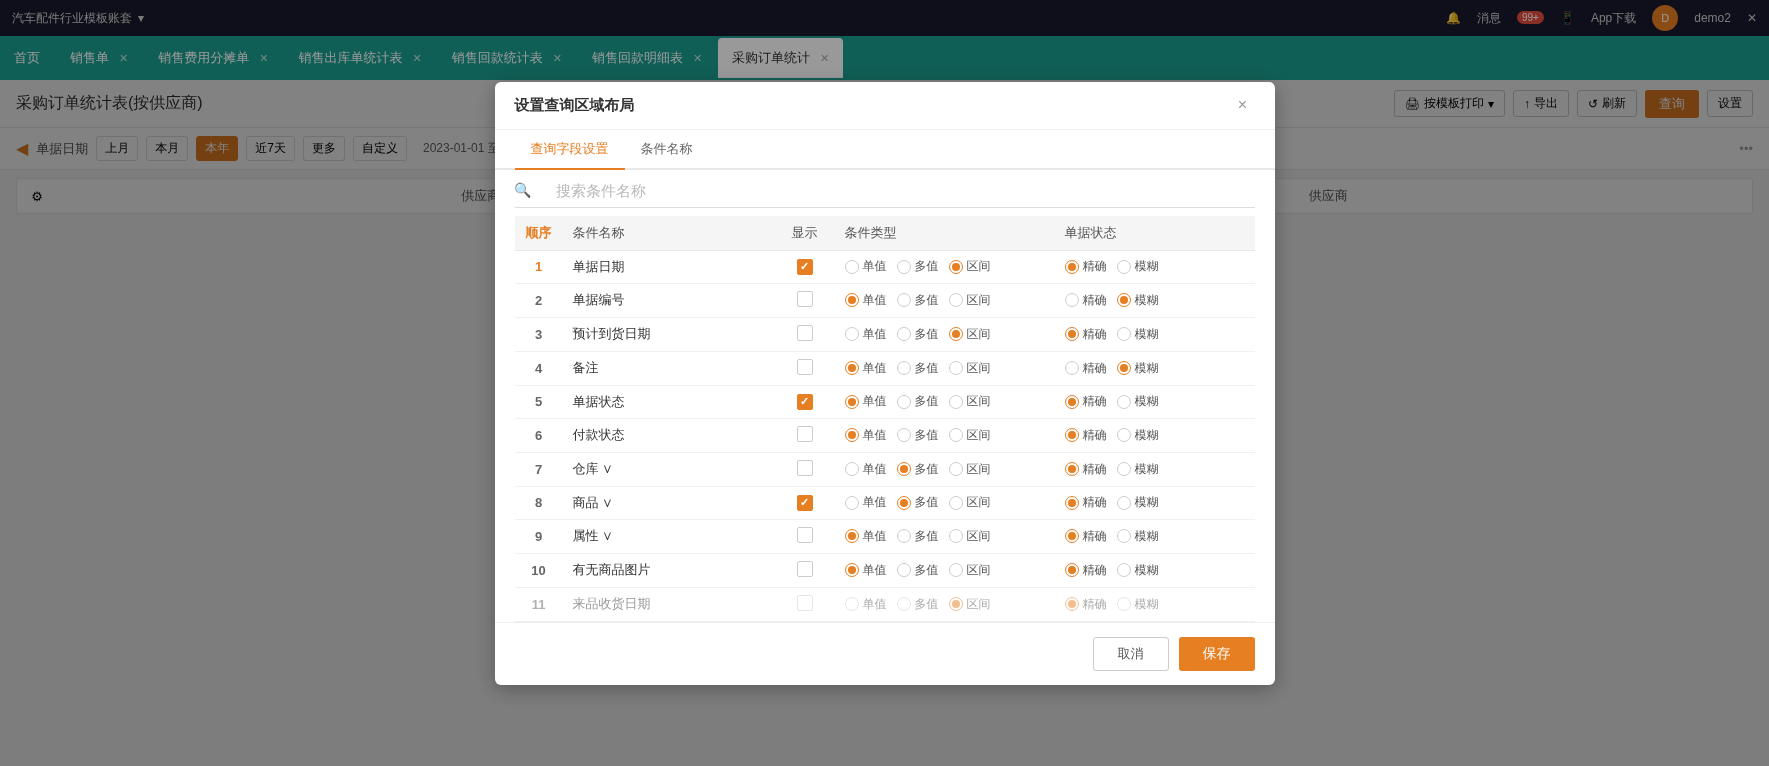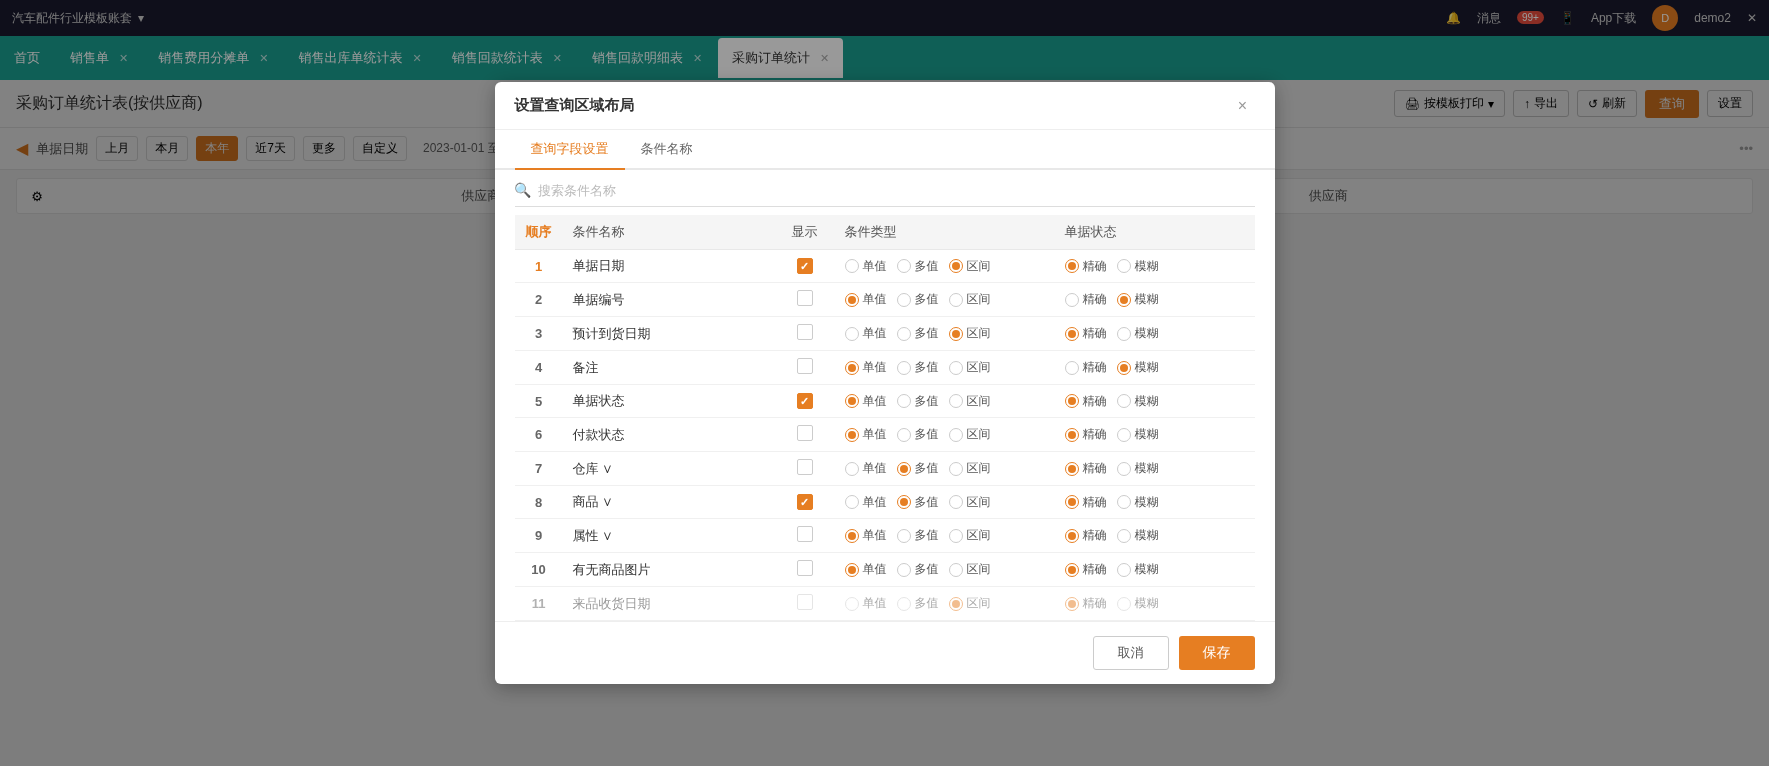--- a/index.html
+++ b/index.html
@@ -162,21 +162,21 @@
     .search-bar {
       display: flex;
       align-items: center;
       border-bottom: 1px solid #ddd;
       padding-bottom: 8px;
       margin-bottom: 8px;
       gap: 6px;
     }
     .search-icon { color: #999; font-size: 14px; }
     .search-input {
-      border: none; outline: none; font-size: 13px; color: #b91c1c; flex: 1;
+      border: none; outline: none; font-size: 15px; color: #b91c1c; flex: 1; margin-left: 18px;
     }
     .search-input::placeholder { color: #bbb; }
 
     
     .table-wrapper {
       flex: 1;
       overflow-y: auto;
       overflow-x: hidden;
     }
     table {

